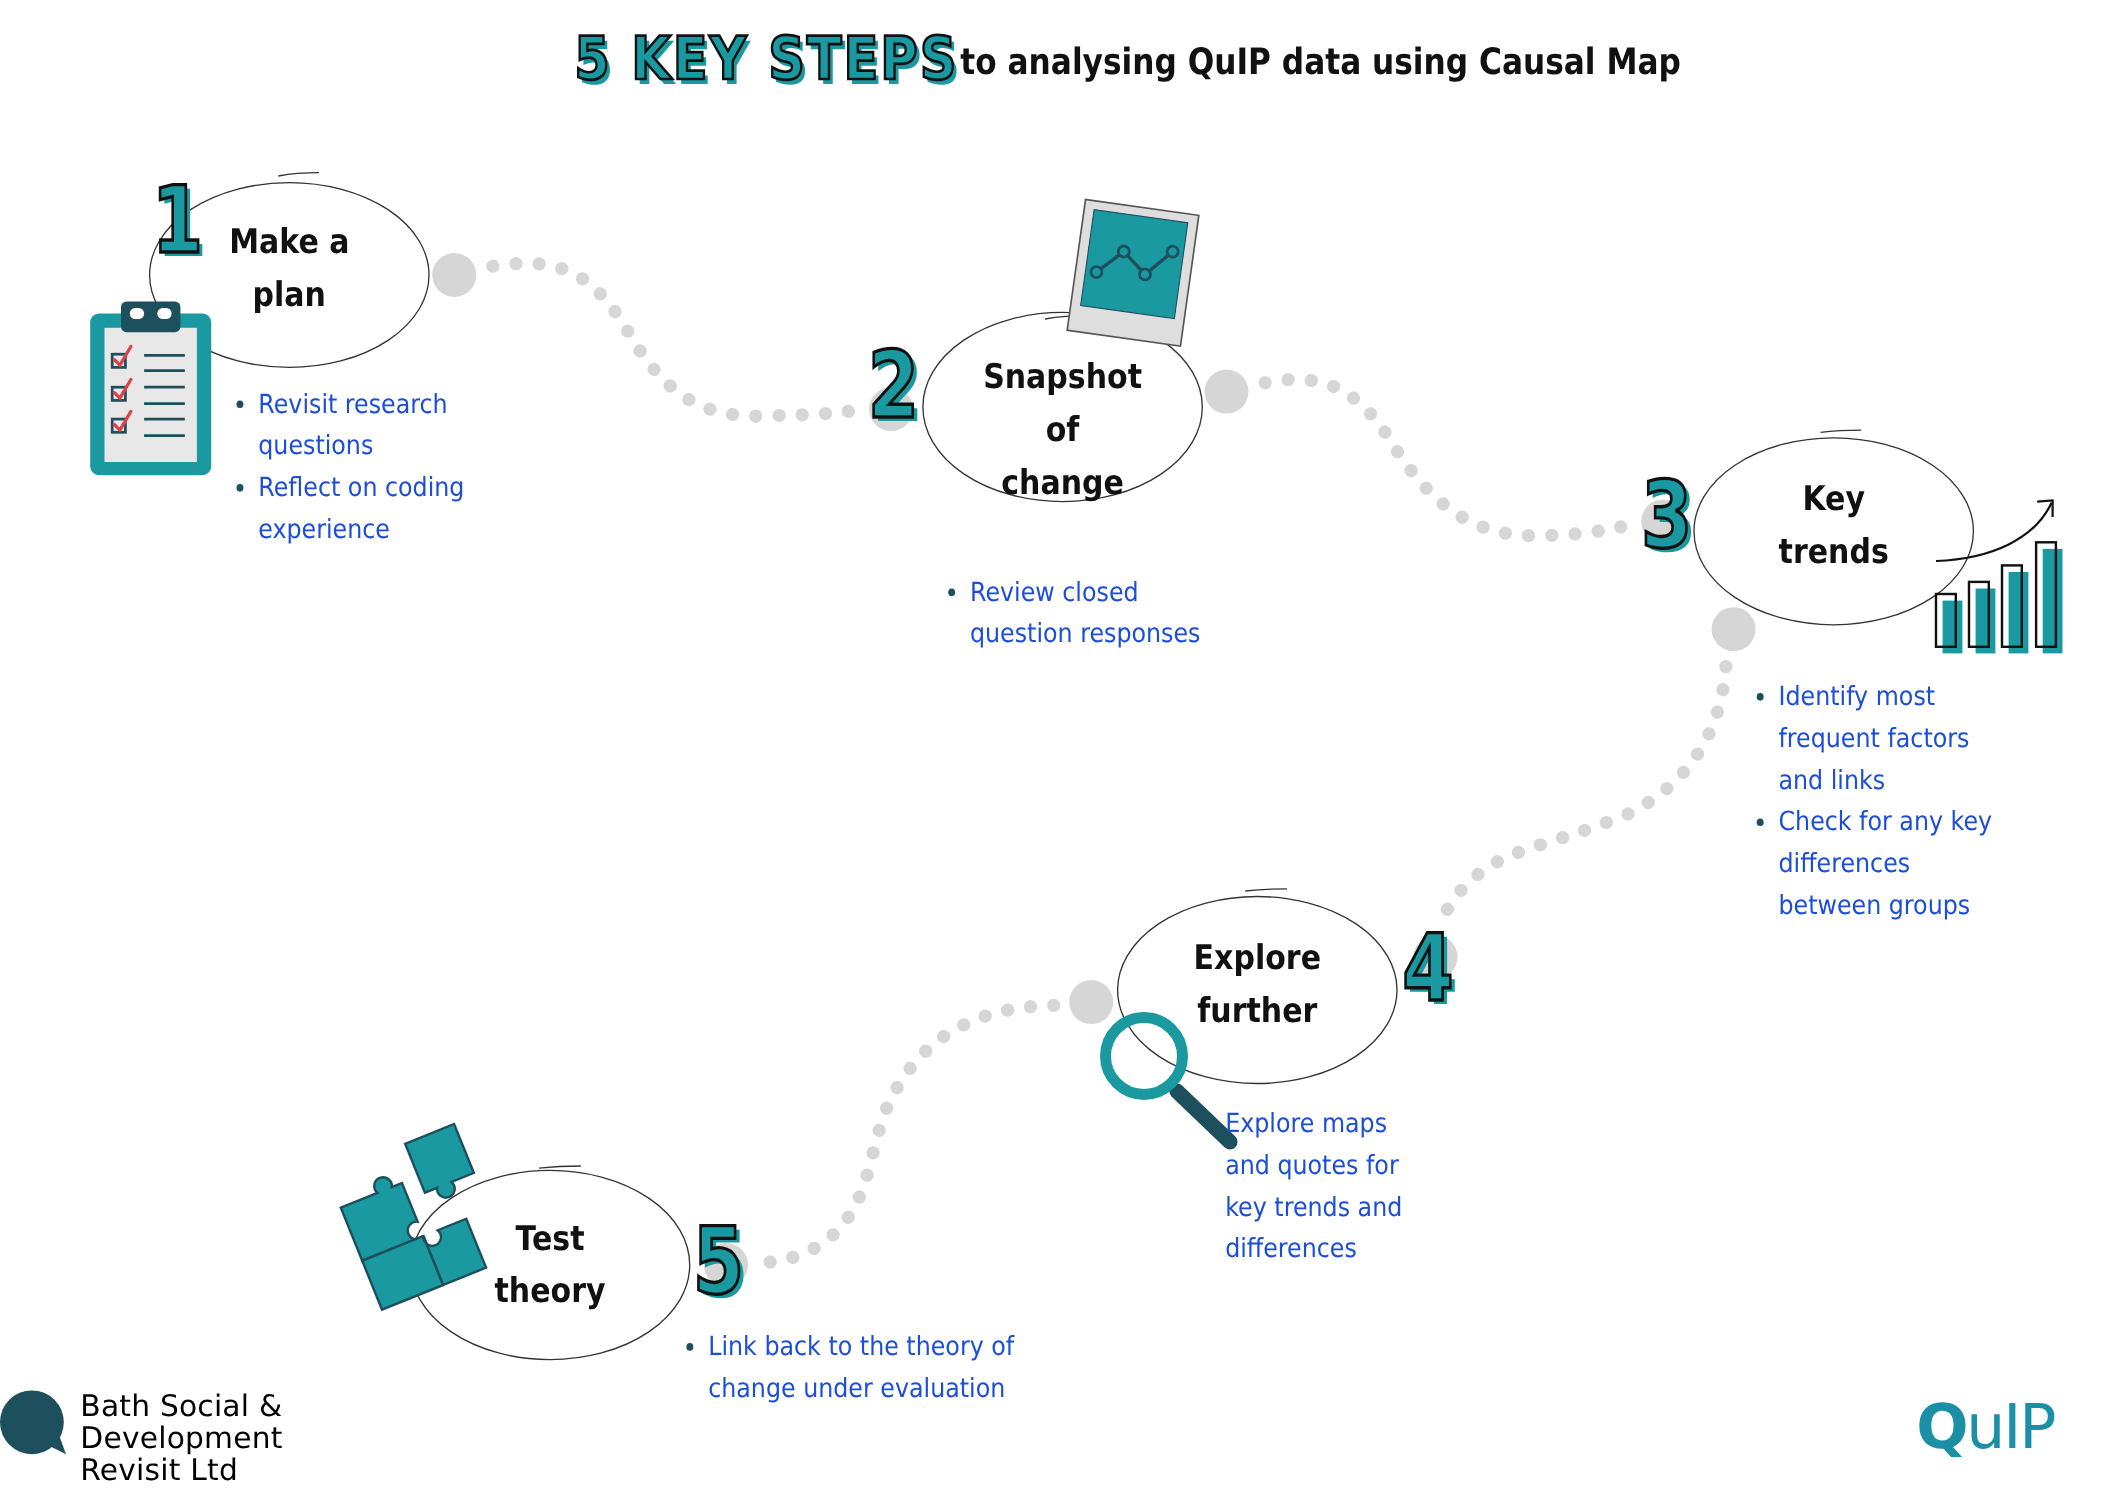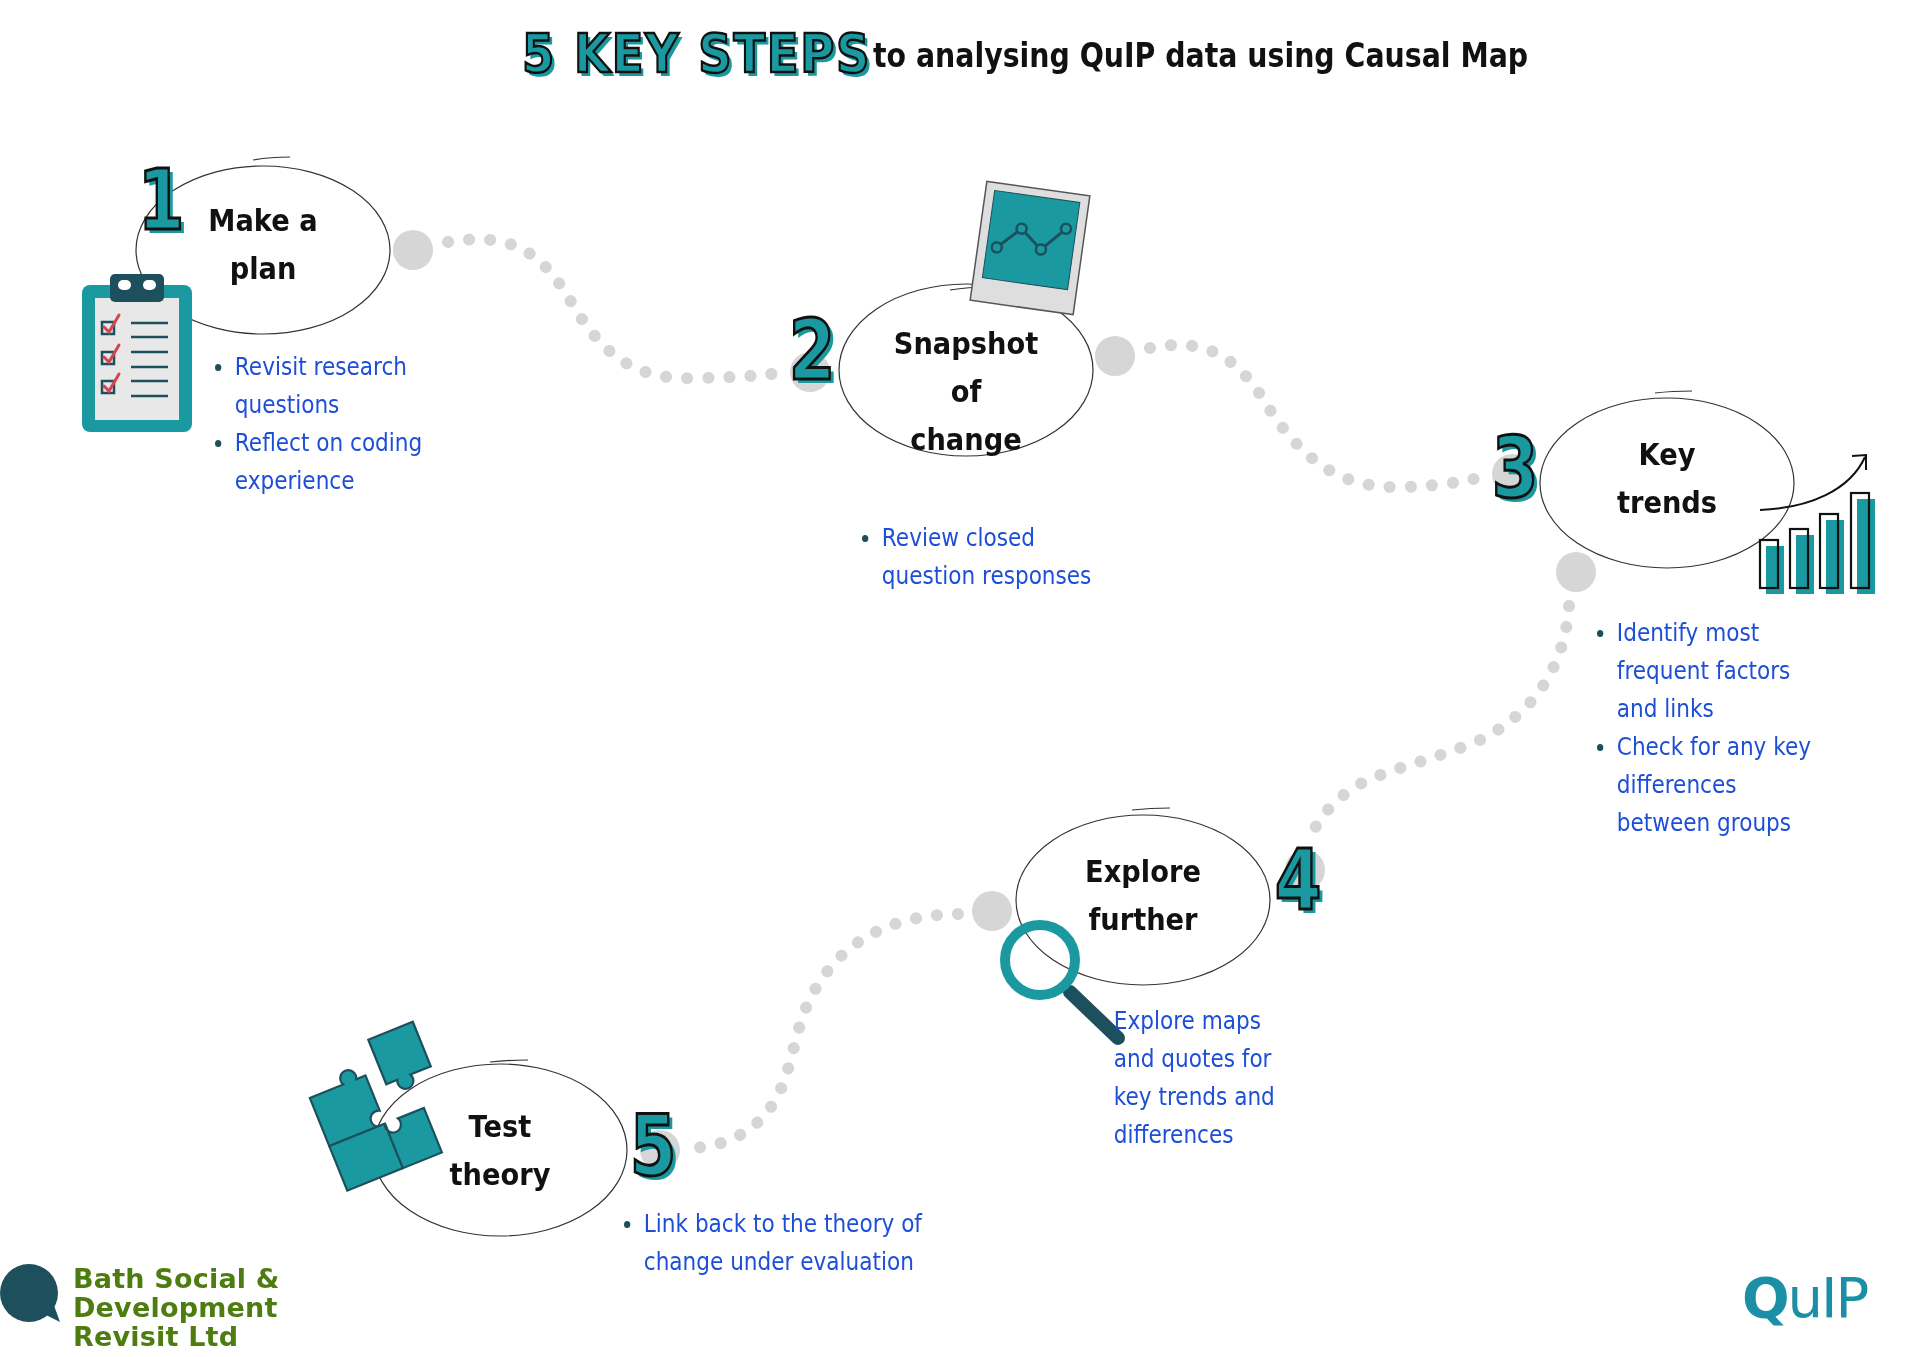--- a/index.html
+++ b/index.html
@@ -24,21 +24,21 @@
     position: absolute; font-family: "DejaVu Sans", sans-serif; font-weight: bold; font-size: 84px;
     color: #1a9aa0; -webkit-text-stroke: 3px #111; text-shadow: 5px 4px 0 #1a9aa0; line-height: 1;
     transform: scaleX(0.8);
   }
   .bullets {
     position: absolute; margin: 0; padding: 0; list-style: none;
     font-family: "DejaVu Sans", sans-serif; font-size: 24px; line-height: 38px; color: #1d4ed8;
   }
   .bullets li { position: relative; padding-left: 22px; white-space: pre-line; transform: scaleX(0.9); transform-origin: left center; }
   .bullets li::before { content: ""; position: absolute; left: 0; top: 16px; width: 7px; height: 7px; border-radius: 50%; background: #1d4f5c; }
-  .logo-bsdr-text { position: absolute; left: 73px; top: 1264px; font-family: "DejaVu Sans", sans-serif; font-size: 27px; line-height: 29px; color: #4d7c0f; font-weight: 700; letter-spacing: 0.2px; }
+  .logo-bsdr-text { position: absolute; left: 73px; top: 1264px; font-family: "DejaVu Sans", sans-serif; font-size: 27px; line-height: 29px; color: #000000; font-weight: 400; letter-spacing: 0.2px; }
   .logo-quip { position: absolute; left: 1742px; top: 1270px; font-family: "DejaVu Sans", sans-serif; font-size: 56px; line-height: 1; color: #1a8fa5; letter-spacing: -2px; }
   .logo-quip .q { font-weight: bold; }
 </style>
 </head>
 <body>
 
 <svg id="canvas" viewBox="0 0 1920 1357" xmlns="http://www.w3.org/2000/svg">
   <defs></defs>
 
   <g fill="none" stroke="#d6d6d6" stroke-width="12" stroke-linecap="round" stroke-dasharray="0.1 21">

